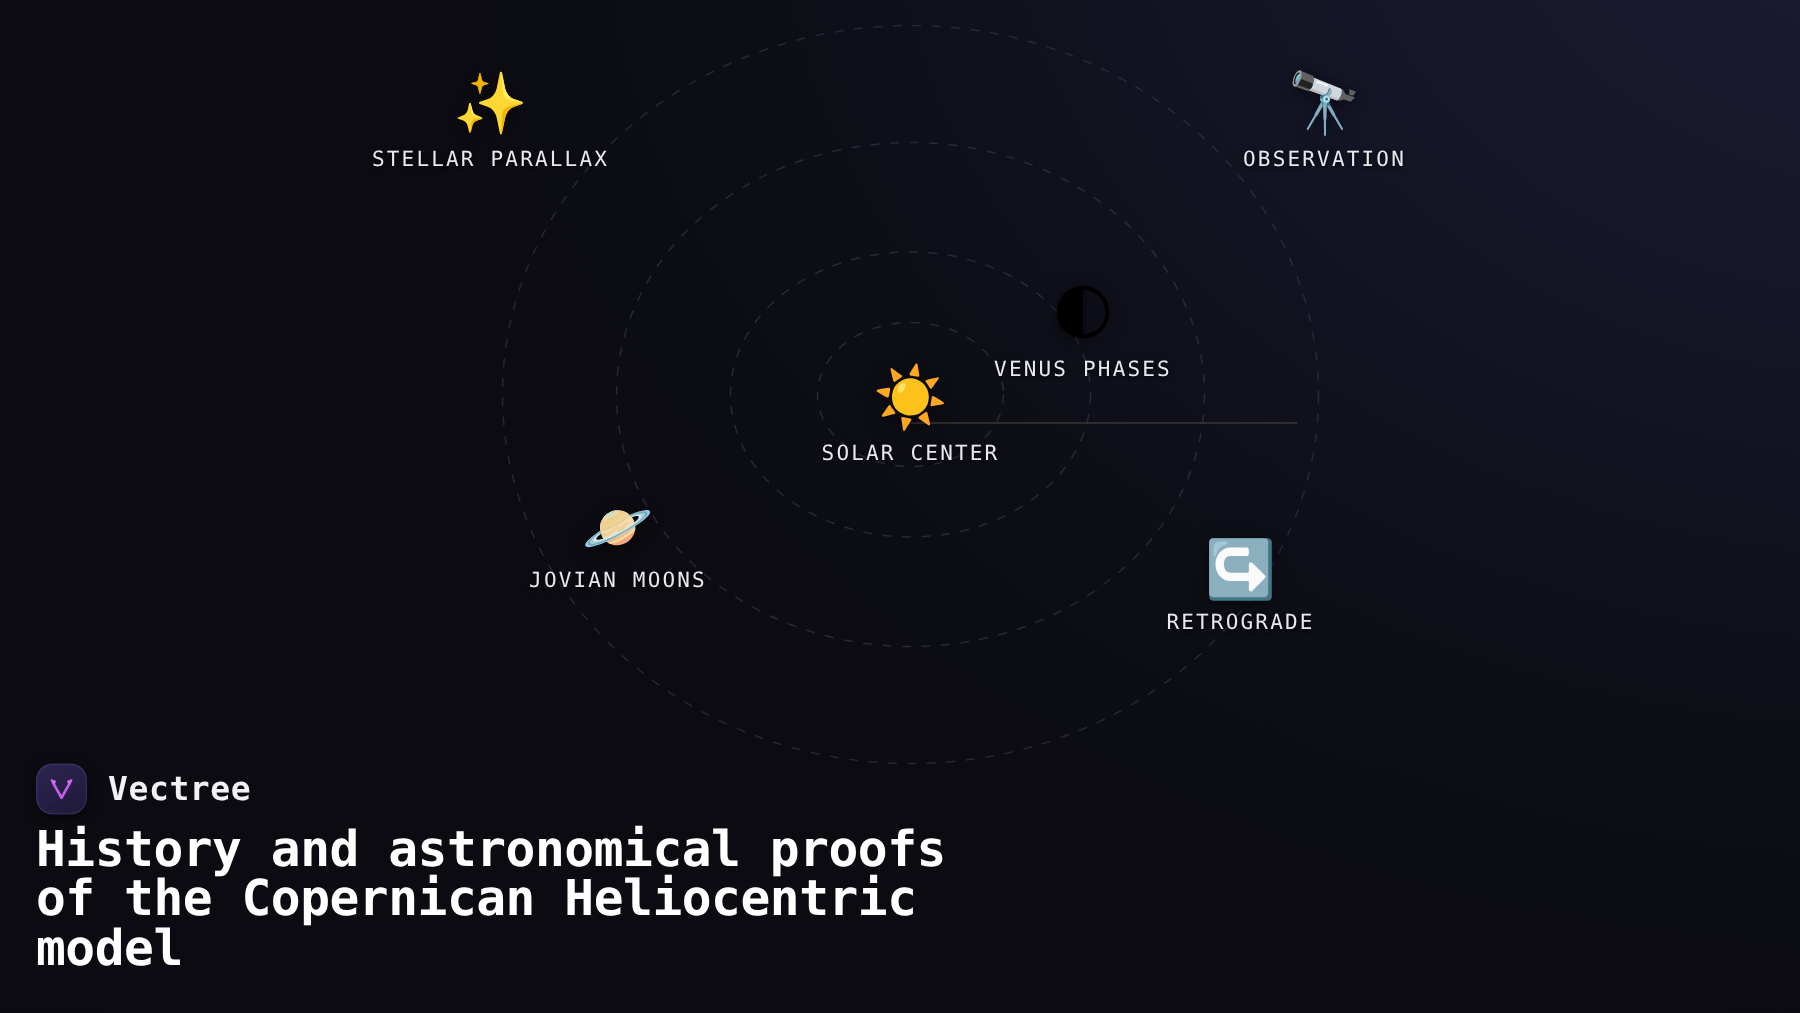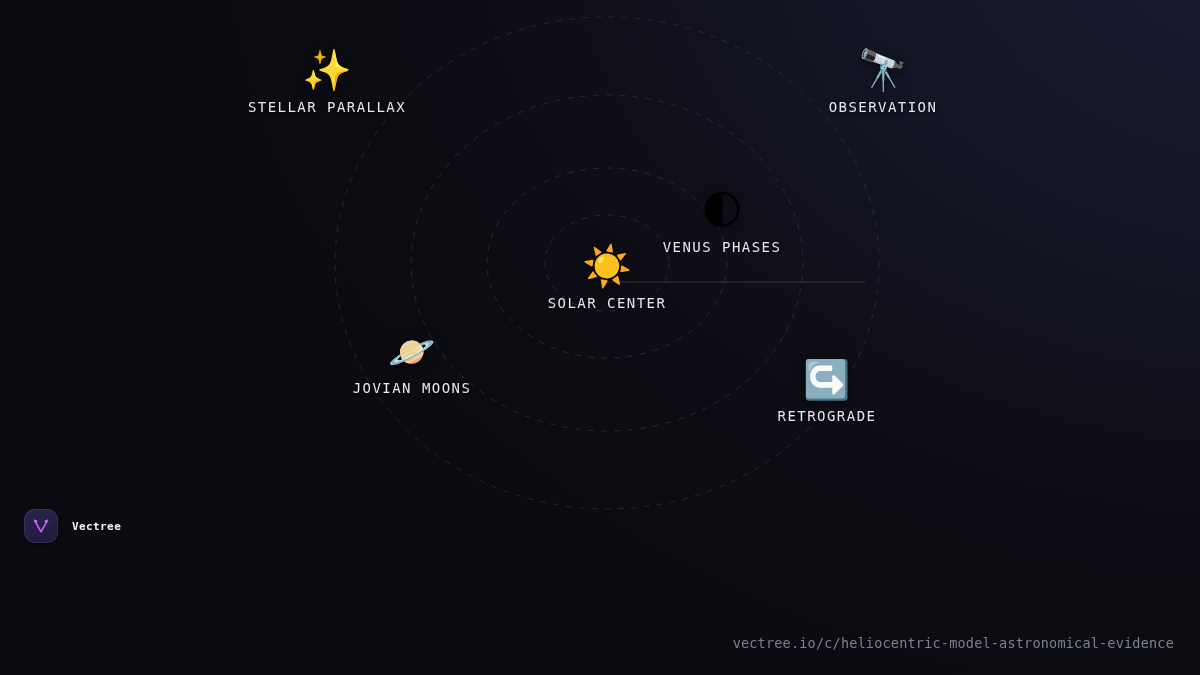--- a/index.html
+++ b/index.html
@@ -72,21 +72,21 @@
   #brand-badge {
     width:34px; height:34px;
     border-radius:11px;
     background:linear-gradient(150deg,#2b2550 0%,#241f44 55%,#1d1935 100%);
     display:flex; align-items:center; justify-content:center;
     box-shadow:0 2px 7px rgba(0,0,0,.5), inset 0 0 0 1px rgba(150,120,230,.16);
     flex:none;
   }
   #brand-name {
     font-family:"DejaVu Sans Mono","Liberation Mono",monospace;
-    font-size:11px;
+    font-size:22px;
     font-weight:bold;
     color:#f2f2f6;
     letter-spacing:.4px;
   }
   #headline {
     position:absolute;
     left:24px;
     top:54px;
     width:760px;
     font-family:"DejaVu Sans Mono","Liberation Mono",monospace;
@@ -162,17 +162,19 @@
           <path d="M5.5 7.5 L12 19 L18.5 7.5" fill="none" stroke="#c45ce8" stroke-width="2.1" stroke-linecap="round" stroke-linejoin="round"></path>
           <path d="M5.5 7.5 L4.2 5.0" fill="none" stroke="#c45ce8" stroke-width="2" stroke-linecap="round"></path>
           <path d="M18.5 7.5 L19.8 5.0" fill="none" stroke="#c45ce8" stroke-width="2" stroke-linecap="round"></path>
           <circle cx="6.0" cy="6.2" r="1.5" fill="#d06ef2"></circle>
           <circle cx="18.0" cy="6.2" r="1.5" fill="#d06ef2"></circle>
         </svg>
       </div>
       <span id="brand-name">Vectree</span>
     </div>
 
+    <div id="headline">History and astronomical proofs
+of the Copernican Heliocentric
+model</div>
 
-    <div id="url">vectree.io/c/heliocentric-model-astronomical-evidence</div>
   </div>
 
 </div>
 
 </body></html>

